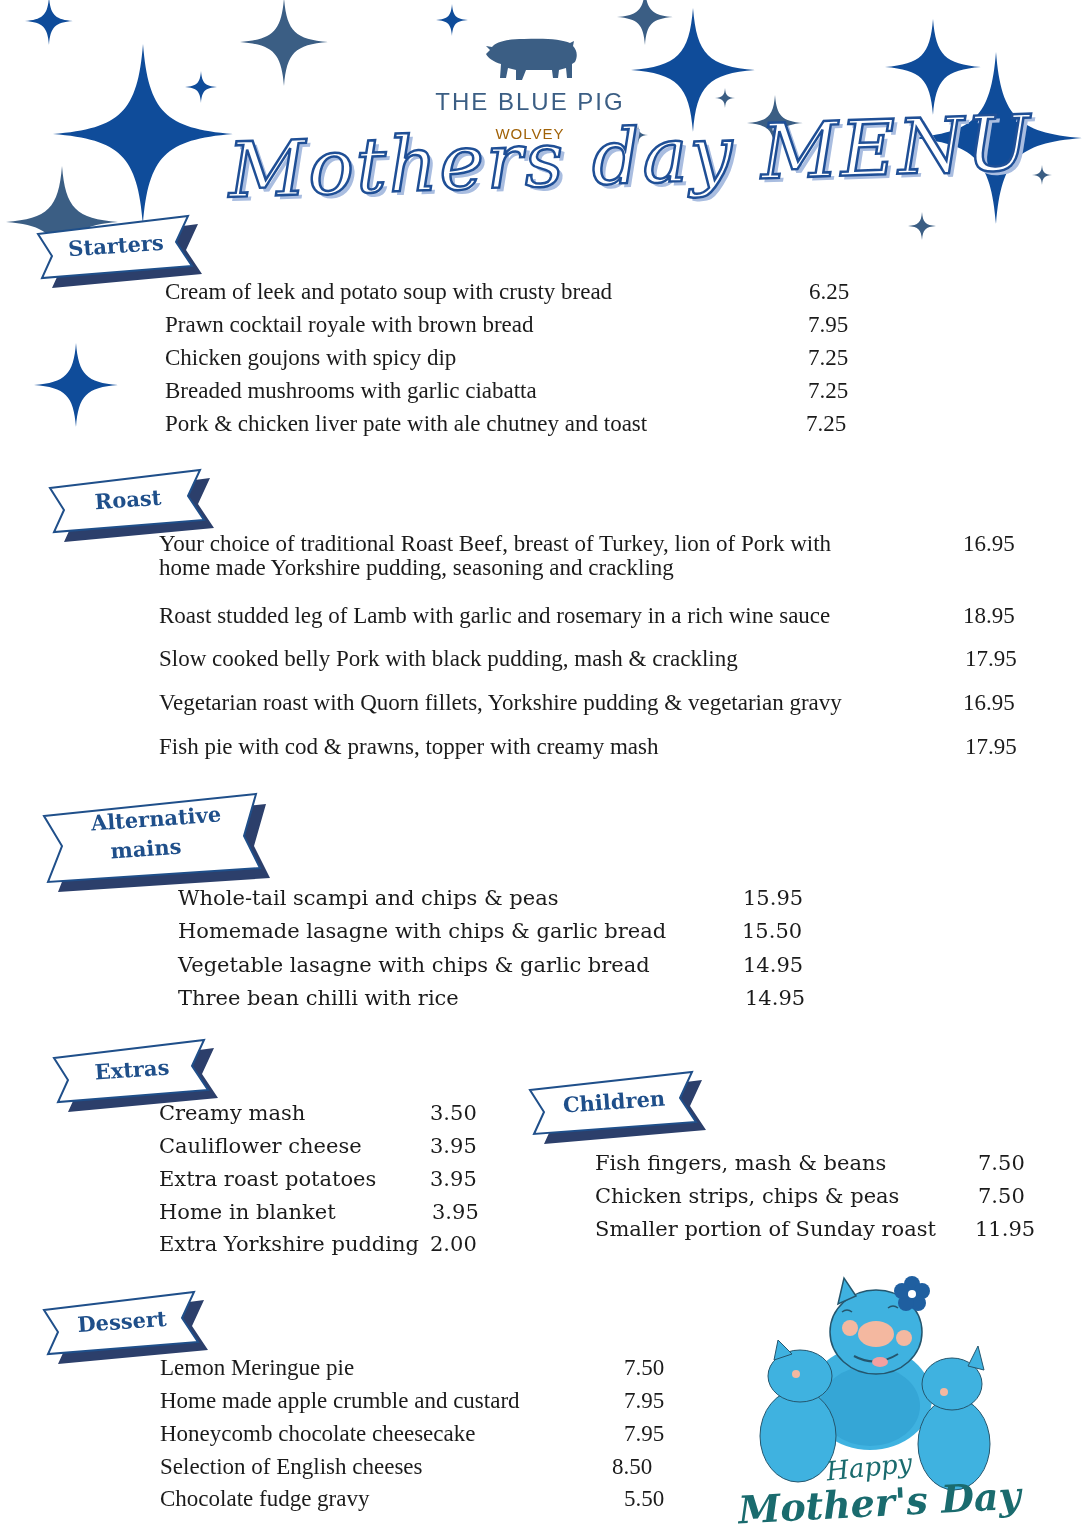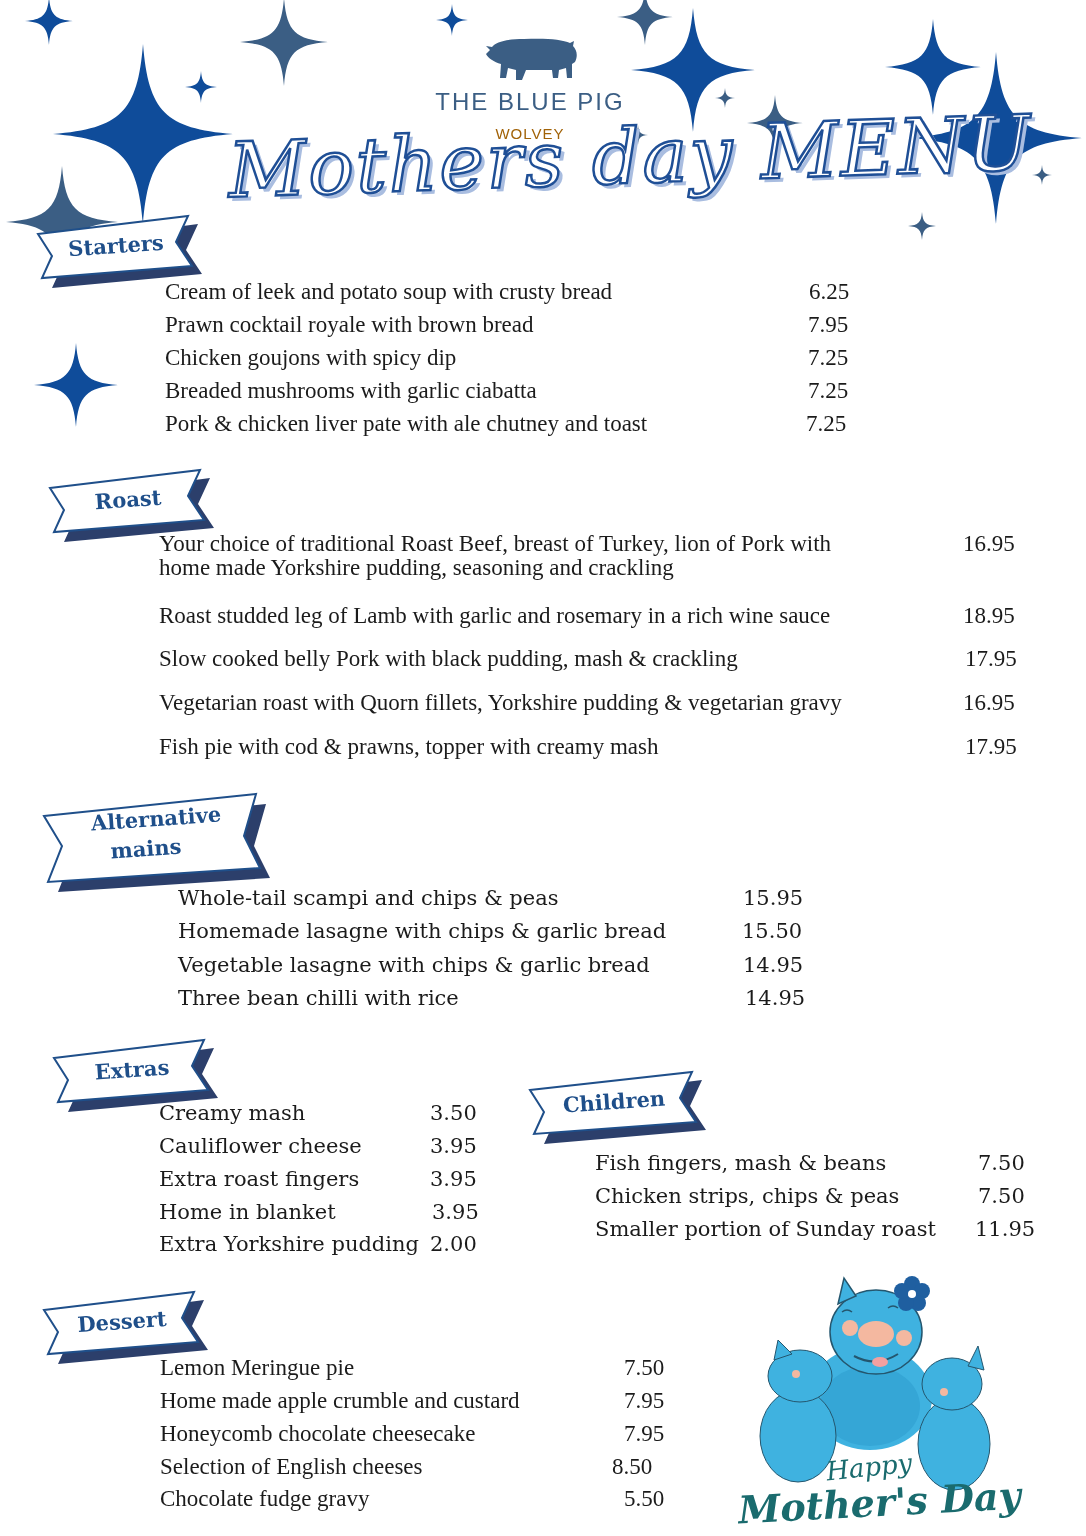--- a/index.html
+++ b/index.html
@@ -168,21 +168,21 @@
 <div>
   <div class="menu-row sans-row" style="left:117px;top:1101px;width:370px">
     <span class="name">Creamy mash</span>
     <span class="price" style="left:313px">3.50</span>
   </div>
   <div class="menu-row sans-row" style="left:117px;top:1134px;width:370px">
     <span class="name">Cauliflower cheese</span>
     <span class="price" style="left:313px">3.95</span>
   </div>
   <div class="menu-row sans-row" style="left:117px;top:1167px;width:370px">
-    <span class="name">Extra roast fingers</span>
+    <span class="name">Extra roast potatoes</span>
     <span class="price" style="left:313px">3.95</span>
   </div>
   <div class="menu-row sans-row" style="left:117px;top:1200px;width:370px">
     <span class="name">Home in blanket</span>
     <span class="price" style="left:315px">3.95</span>
   </div>
   <div class="menu-row sans-row" style="left:117px;top:1232px;width:370px">
     <span class="name">Extra Yorkshire pudding</span>
     <span class="price" style="left:313px">2.00</span>
   </div>

